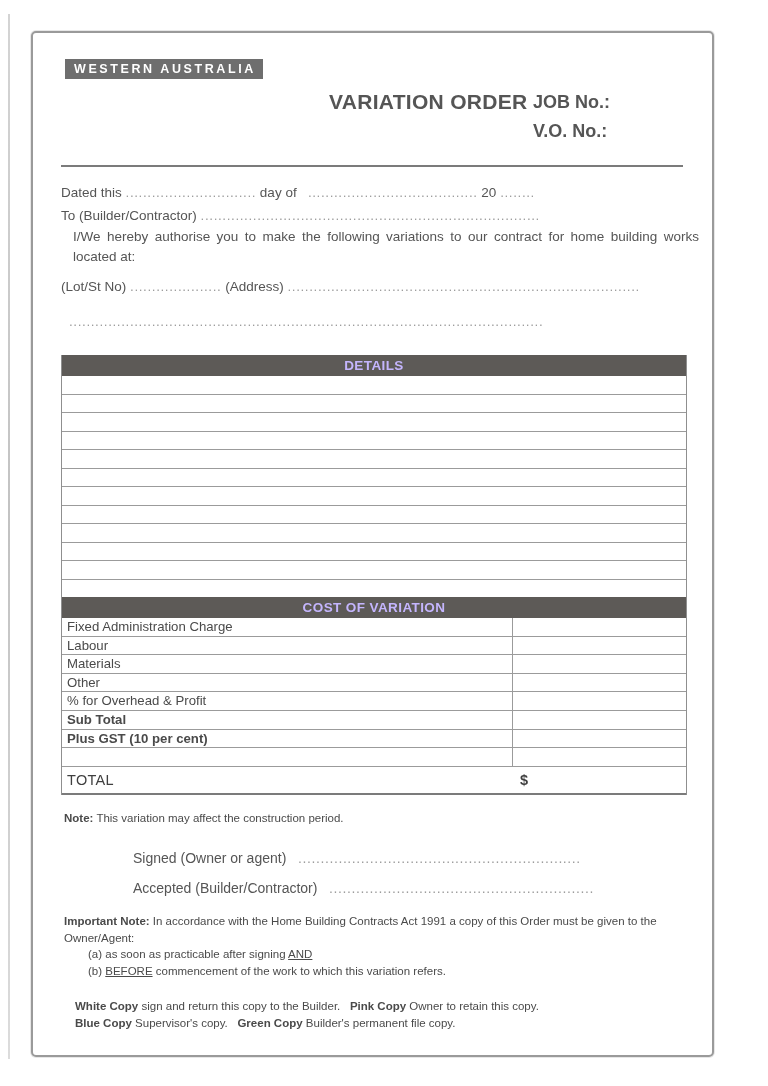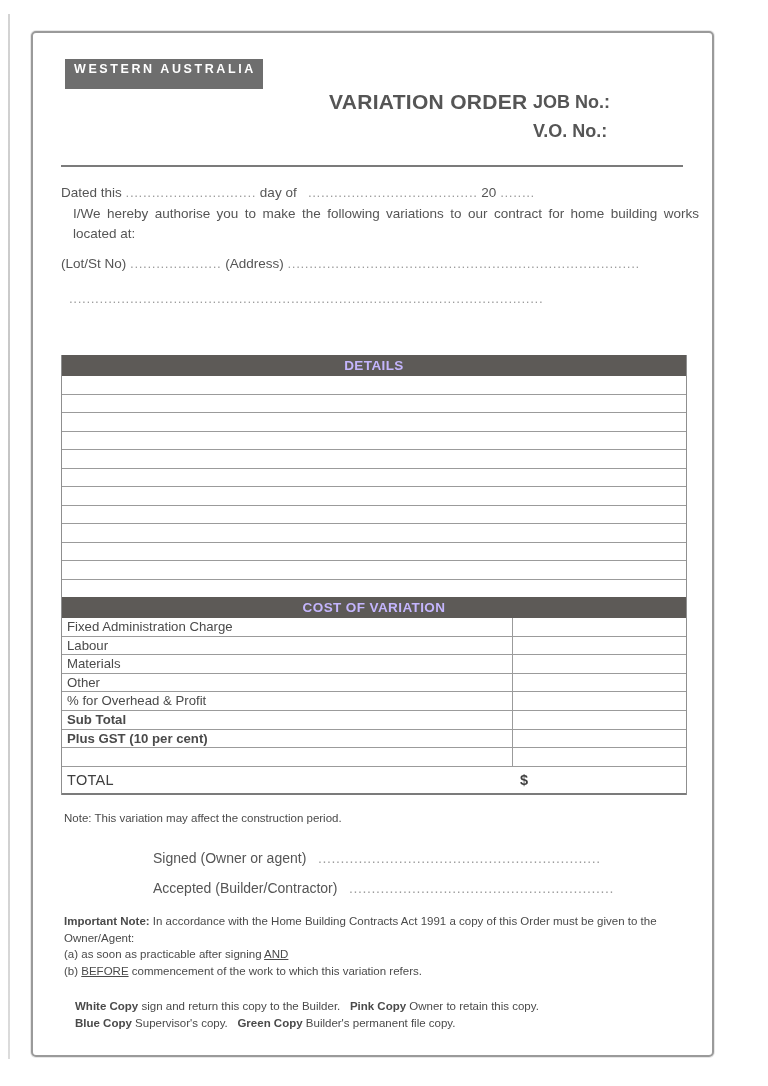--- a/index.html
+++ b/index.html
@@ -83,21 +83,21 @@
     color: #4f4f4f;
     display: block;
   }
   .logo-banner {
     margin-top: 5px;
     background: #6e6e6e;
     color: #ffffff;
     font-size: 12.5px;
     font-weight: bold;
     letter-spacing: 2.6px;
-    padding: 3px 7px 13px 9px;
+    padding: 3px 7px 3px 9px;
     display: inline-block;
     line-height: 14px;
   }
 
   .doc-title {
     position: absolute;
     left: 296px;
     top: 57px;
     font-size: 21px;
     font-weight: bold;
@@ -244,30 +244,29 @@
   }
 
   
   .note-line {
     position: absolute;
     left: 31px;
     top: 779px;
     font-size: 11.5px;
     color: #4a4a4a;
   }
-  .note-line b { font-weight: normal; }
+  .note-line b { font-weight: bold; }
 
   .sign-block {
     position: absolute;
     left: 100px;
     top: 810px;
     width: 552px;
     font-size: 14px;
     color: #555555;
-    margin-left: 20px;
   }
   .sign-row {
     white-space: nowrap;
     overflow: hidden;
     height: 30px;
     line-height: 30px;
   }
   .sign-row .lbl { display: inline-block; }
   .sign-row .dots { font-size: 14px; }
 
@@ -275,21 +274,21 @@
     position: absolute;
     left: 31px;
     top: 880px;
     width: 620px;
     font-size: 11.5px;
     line-height: 16.5px;
     color: #4a4a4a;
   }
   .imp-note b { font-weight: bold; }
   .imp-note u { text-decoration: underline; }
-  .imp-list-row { white-space: nowrap; }
+  .imp-list-row { white-space: nowrap; margin-left: 24px; }
 
   .copy-note {
     position: absolute;
     left: 42px;
     top: 965px;
     width: 620px;
     font-size: 11.5px;
     line-height: 16.5px;
     color: #4a4a4a;
   }
@@ -324,20 +323,24 @@
       <div class="fline">
         <span>Dated this</span>
         <span class="dots">..............................</span>
         <span>day of</span>
         &nbsp;
         <span class="dots">.......................................</span>
         <span>20</span>
         <span class="dots">........</span>
       </div>
 
+      <div class="fline">
+        <span>To (Builder/Contractor)</span>
+        <span class="dots">..............................................................................</span>
+      </div>
 
       <div class="para para-2">I/We hereby authorise you to make the following variations to our contract for home building works located at:</div>
 
       <div class="addr-line">
         <span>(Lot/St No)</span>
         <span class="dots">.....................</span>
         <span>(Address)</span>
         <span class="dots">.................................................................................</span>
       </div>
 

